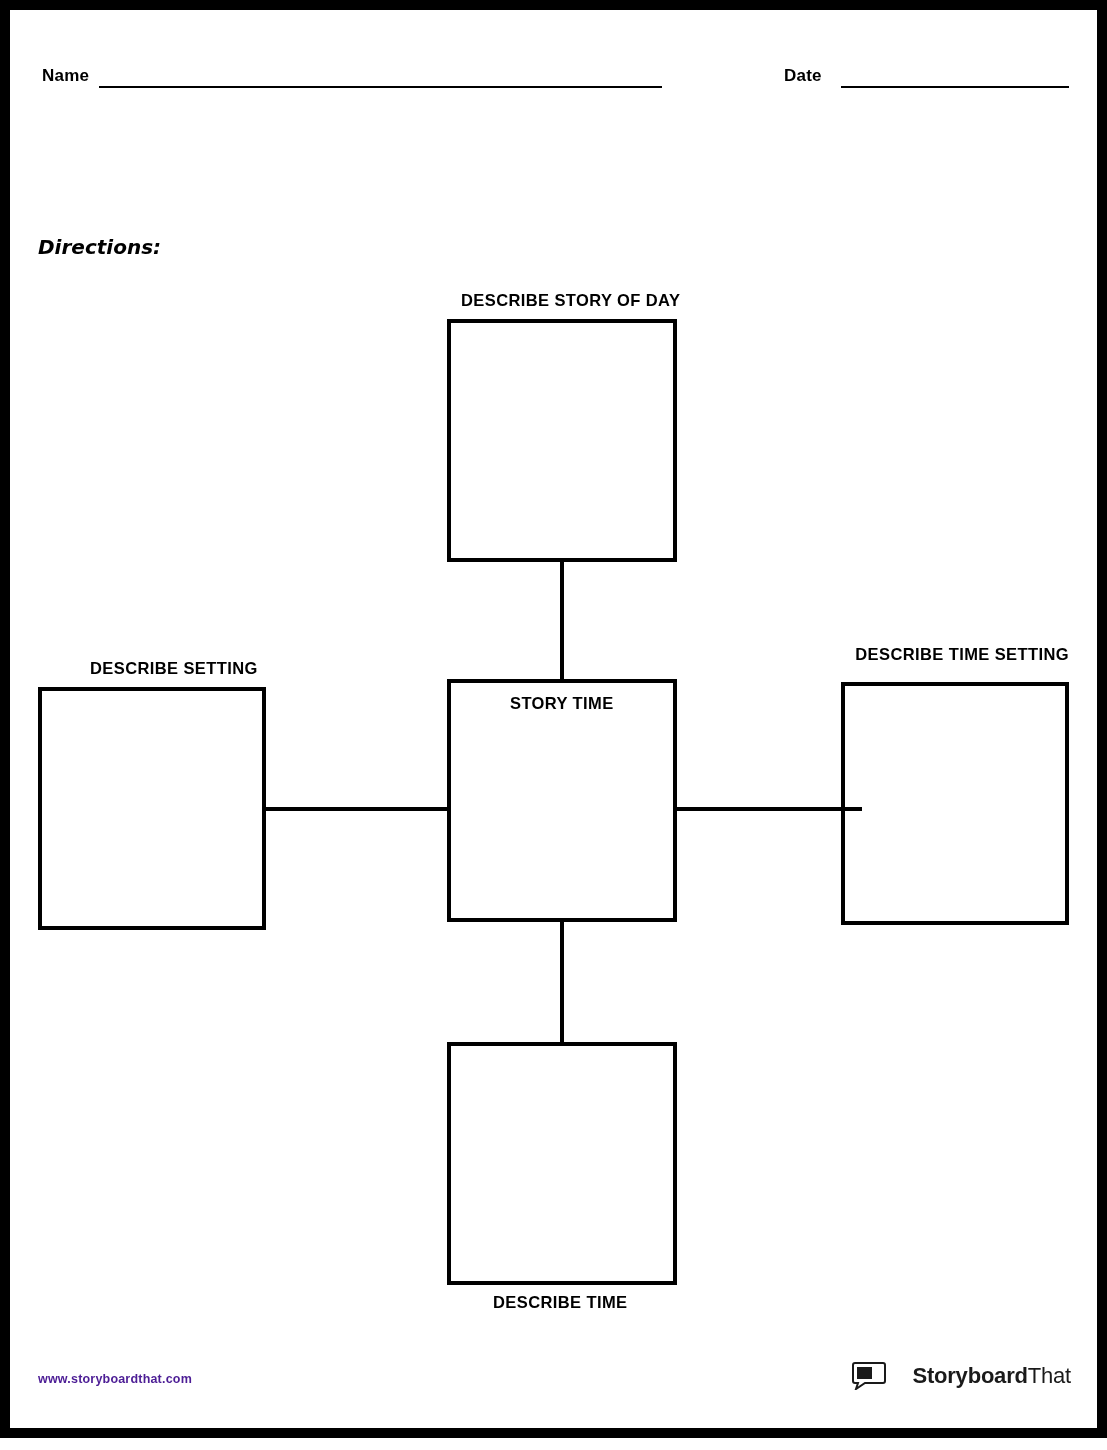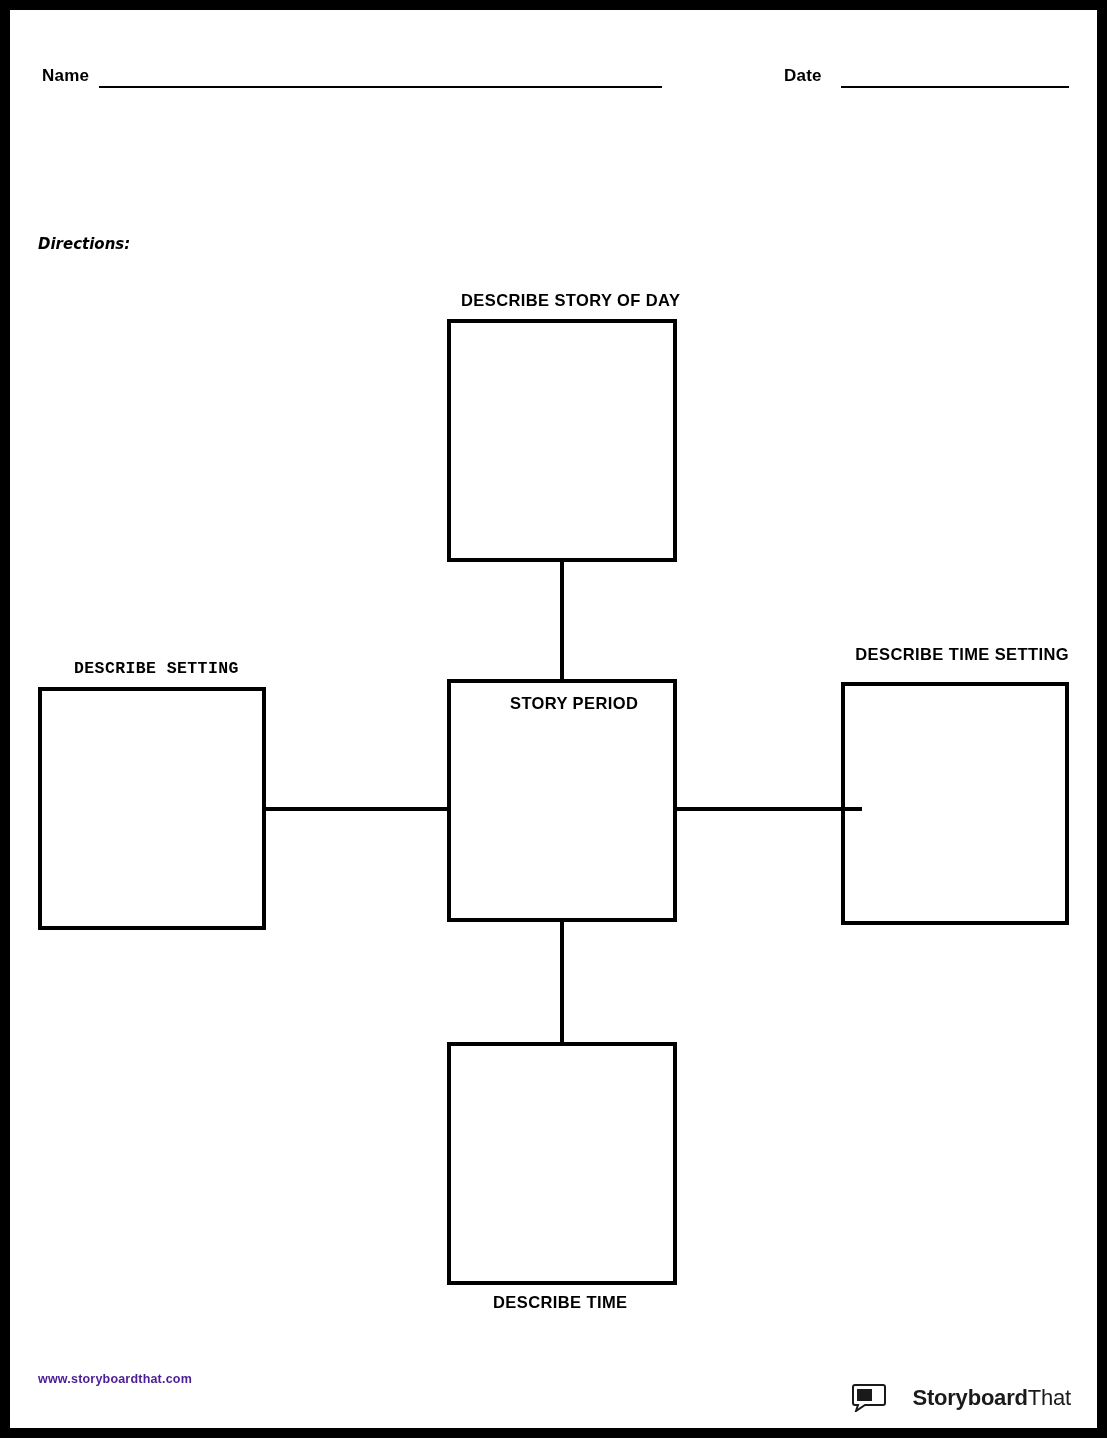--- a/index.html
+++ b/index.html
@@ -87,21 +87,21 @@
     letter-spacing: 0.6px;
     color: #000;
   }
 
   .directions {
     position: absolute;
     left: 28px;
     top: 225px;
     font-family: "DejaVu Sans", sans-serif;
     font-style: italic;
-    font-size: 15px;
+    font-size: 20px;
     font-weight: bold;
     color: #000;
   }
 
   
   .diagram {
     position: absolute;
     left: 0;
     top: 0;
     width: 100%;
@@ -129,21 +129,21 @@
   
   #cap-top   { left: 451px; top: 281px; }
   #box-top   { left: 437px; top: 309px; width: 230px; height: 243px; }
   #conn-top  { left: 550px; top: 552px; width: 4px; height: 117px; }
 
   
   #box-center { left: 437px; top: 669px; width: 230px; height: 243px; }
   #cap-center { left: 500px; top: 684px; }
 
   
-  #cap-left  { left: 64px; top: 649px; font-family: Liberation Mono, monospace; }
+  #cap-left  { left: 80px; top: 649px; }
   #box-left  { left: 28px; top: 677px; width: 228px; height: 243px; }
   #conn-left { left: 256px; top: 797px; width: 185px; height: 4px; }
 
   
   #cap-right  { right: 28px; top: 635px; }
   #box-right  { right: 28px; top: 672px; width: 228px; height: 243px; }
   #conn-right { left: 667px; top: 797px; width: 185px; height: 4px; }
 
   
   #conn-bottom { left: 550px; top: 912px; width: 4px; height: 120px; }
@@ -156,21 +156,21 @@
     left: 28px;
     bottom: 42px;
     font-size: 12.5px;
     font-weight: bold;
     color: #4c1d95;
     letter-spacing: 0.2px;
   }
   .brand {
     position: absolute;
     right: 26px;
-    bottom: 16px;
+    bottom: 38px;
     display: flex;
     align-items: center;
     gap: 26px;
   }
   .brand-mark {
     width: 34px;
     height: 28px;
     position: relative;
   }
   .brand-text {
@@ -200,21 +200,21 @@
 
     <div class="directions">Directions:</div>
 
     <div class="diagram">
 
       <div class="box-caption" id="cap-top">DESCRIBE STORY OF DAY</div>
       <div class="box" id="box-top"></div>
       <div class="connector" id="conn-top"></div>
 
       <div class="box" id="box-center"></div>
-      <div class="box-caption" id="cap-center">STORY PERIOD</div>
+      <div class="box-caption" id="cap-center">STORY TIME</div>
 
       <div class="box-caption" id="cap-left">DESCRIBE SETTING</div>
       <div class="box" id="box-left"></div>
       <div class="connector" id="conn-left"></div>
 
       <div class="box-caption" id="cap-right">DESCRIBE TIME SETTING</div>
       <div class="box" id="box-right"></div>
       <div class="connector" id="conn-right"></div>
 
       <div class="connector" id="conn-bottom"></div>

